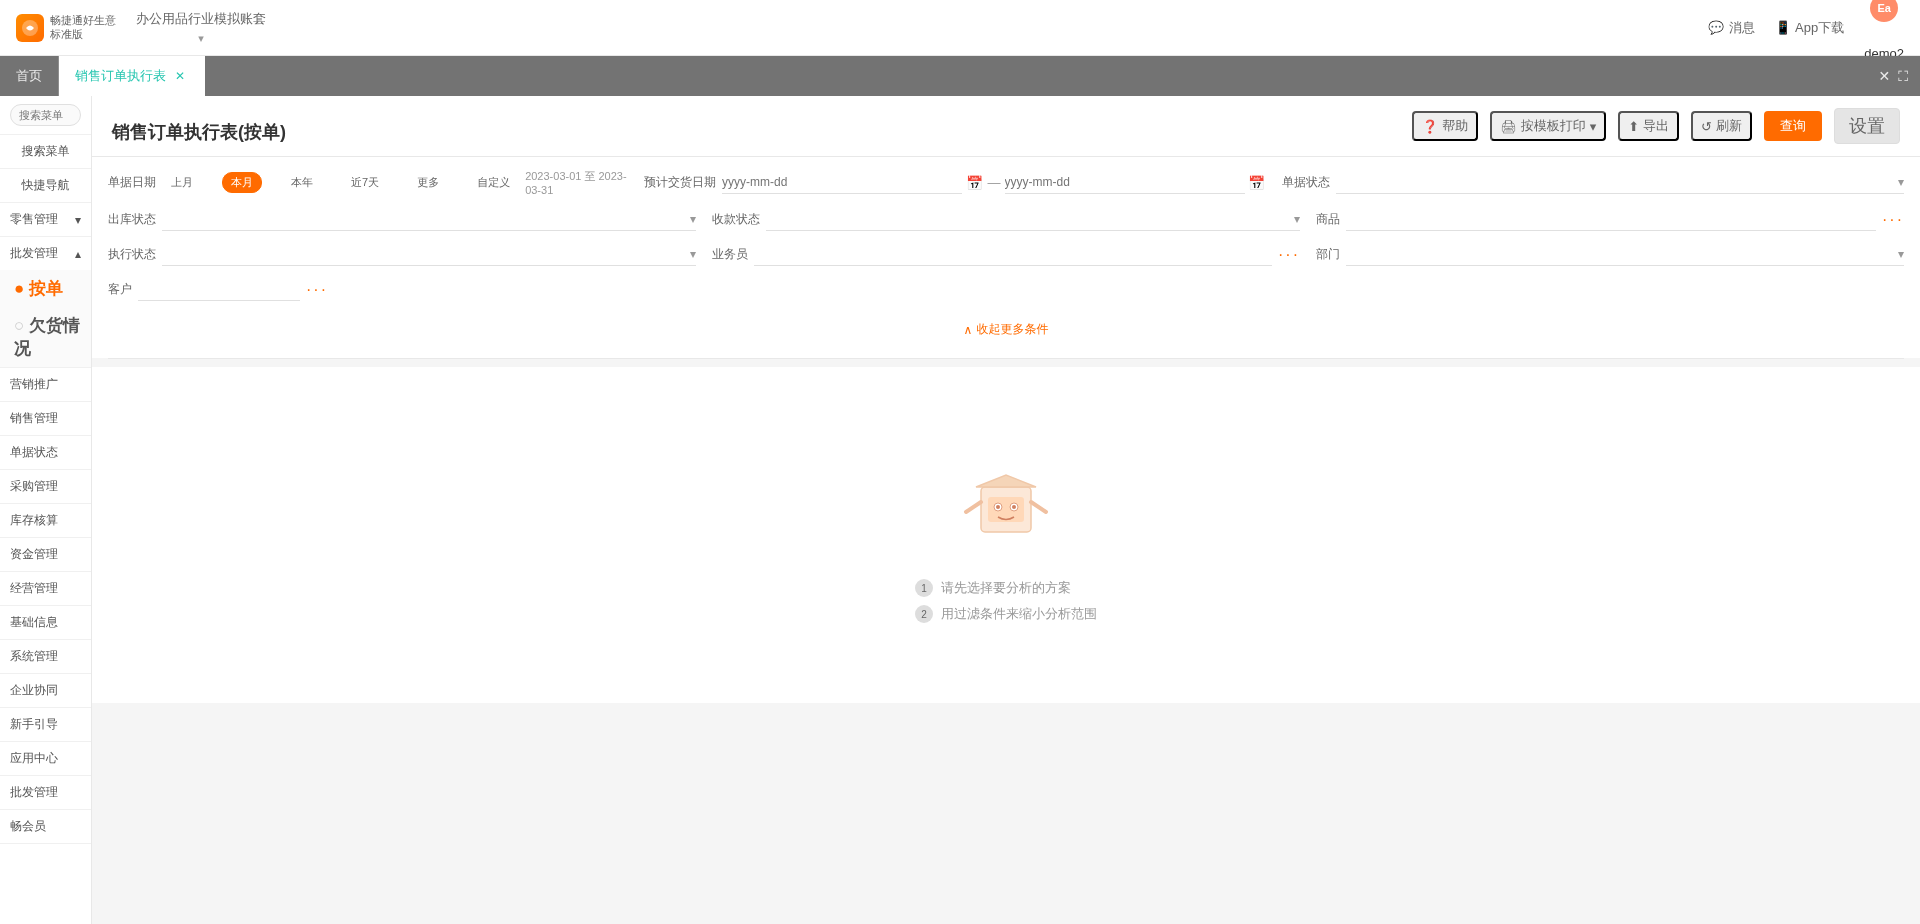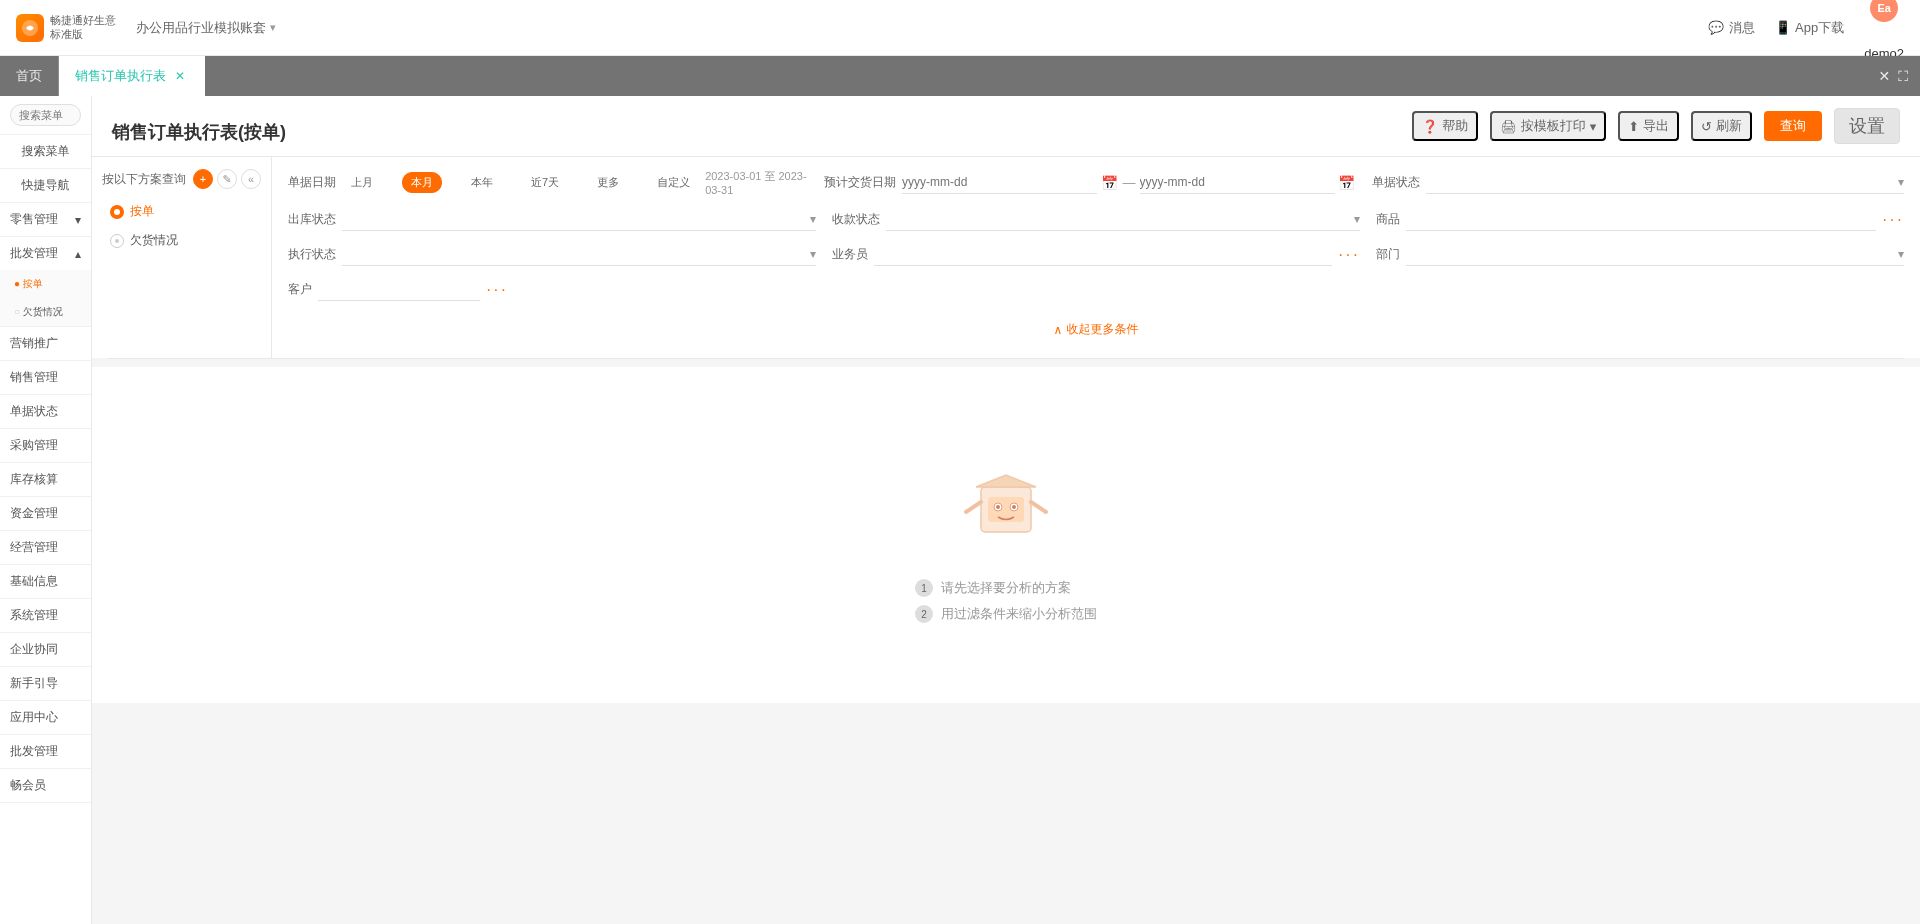--- a/index.html
+++ b/index.html
@@ -41,20 +41,21 @@
     .logo-text {
       font-size: 11px;
       color: #666;
       line-height: 1.2;
     }
     .breadcrumb-area {
       display: flex;
       align-items: center;
       gap: 4px;
       margin-left: 12px;
+      flex-direction: column;
     }
     .breadcrumb-text {
       color: #666;
       font-size: 13px;
     }
     .breadcrumb-arrow {
       color: #999;
       font-size: 11px;
     }
     .top-header-right {
@@ -180,24 +181,25 @@
       padding: 8px 10px;
       display: flex;
       align-items: center;
       justify-content: space-between;
       cursor: pointer;
       font-size: 12px;
       color: #555;
     }
     .sidebar-section-item {
       padding: 7px 10px 7px 14px;
-      font-size: 10px;
+      font-size: 17px;
       color: #555;
       cursor: pointer;
       background: #fafafa;
+      font-weight: bold;
     }
     .sidebar-section-item.active { color: #ff6b00; }
 
     
     .content-area {
       flex: 1;
       overflow-y: auto;
       padding: 0;
       background: #f5f5f5;
     }
@@ -670,48 +672,20 @@
           <span>查询</span>
         </button>
         <button class="page-action-btn secondary">
           <span>设置</span>
         </button>
       </div>
     </div>
 
     <div class="filter-panel">
 
-      <div class="filter-left">
-        <div class="filter-left-header">
-          <span class="filter-left-title">按以下方案查询</span>
-          <div class="filter-left-actions">
-            <div class="filter-left-btn orange">
-              <span>+</span>
-            </div>
-            <div class="filter-left-btn">
-              <span>✎</span>
-            </div>
-            <div class="filter-left-btn">
-              <span>«</span>
-            </div>
-          </div>
-        </div>
-        <div class="filter-scheme-item active">
-          <div class="filter-scheme-dot">
-            <div class="filter-scheme-dot-inner"></div>
-          </div>
-          <span>按单</span>
-        </div>
-        <div class="filter-scheme-item">
-          <div style="width:14px;height:14px;border-radius:50%;border:1.5px solid #ccc;display:flex;align-items:center;justify-content:center;">
-            <div style="width:4px;height:4px;border-radius:50%;background:#ccc;"></div>
-          </div>
-          <span>欠货情况</span>
-        </div>
-      </div>
 
       <div class="filter-right">
 
         <div class="filter-row">
           <div class="filter-item" style="max-width:520px;">
             <span class="filter-label">单据日期</span>
             <div class="quick-date-group">
               <span class="quick-date-btn">上月</span>
               <span class="quick-date-btn active">本月</span>
               <span class="quick-date-btn">本年</span>

